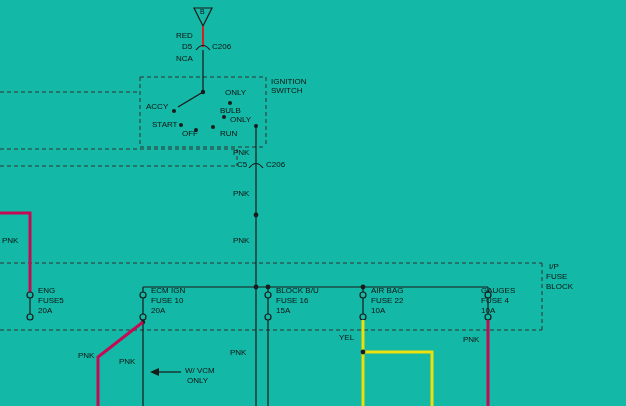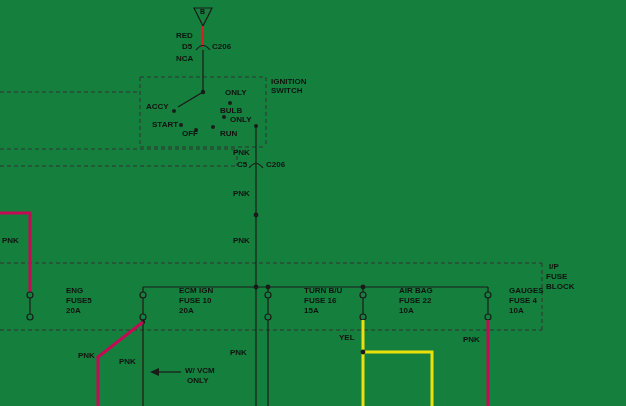--- a/index.html
+++ b/index.html
@@ -1,32 +1,31 @@
 <!DOCTYPE html>
 <html><head>
 <meta charset="utf-8">
 <style>
   html,body{margin:0;padding:0;background:#ffffff;}
   #canvas{
     position:relative;
     width:626px;height:406px;
-    background:#15803d;
+    background:#14b8a6;
     font-family:"Liberation Sans", sans-serif;
     color:#111;
     overflow:hidden;
-    font-weight:bold;
   }
   .lbl{
     position:absolute;
     font-size:8px;
     line-height:9px;
     white-space:nowrap;
     letter-spacing:0px;
   }
-  .fuse-lbl div{font-size:8px;line-height:10px;white-space:nowrap;margin-left:28px;}
+  .fuse-lbl div{font-size:8px;line-height:10px;white-space:nowrap;}
   .tiny{font-size:7px;}
   svg{position:absolute;left:0;top:0;}
 </style>
 </head>
 <body>
 
 <div id="canvas">
 
   <svg width="626" height="406" viewBox="0 0 626 406">
 
@@ -154,21 +153,21 @@
     <div>ENG</div>
     <div>FUSE5</div>
     <div>20A</div>
   </div>
   <div class="fuse-lbl" style="position:absolute;left:151px;top:286px">
     <div>ECM IGN</div>
     <div>FUSE 10</div>
     <div>20A</div>
   </div>
   <div class="fuse-lbl" style="position:absolute;left:276px;top:286px">
-    <div>TURN B/U</div>
+    <div>BLOCK B/U</div>
     <div>FUSE 16</div>
     <div>15A</div>
   </div>
   <div class="fuse-lbl" style="position:absolute;left:371px;top:286px">
     <div>AIR BAG</div>
     <div>FUSE 22</div>
     <div>10A</div>
   </div>
   <div class="fuse-lbl" style="position:absolute;left:481px;top:286px">
     <div>GAUGES</div>

